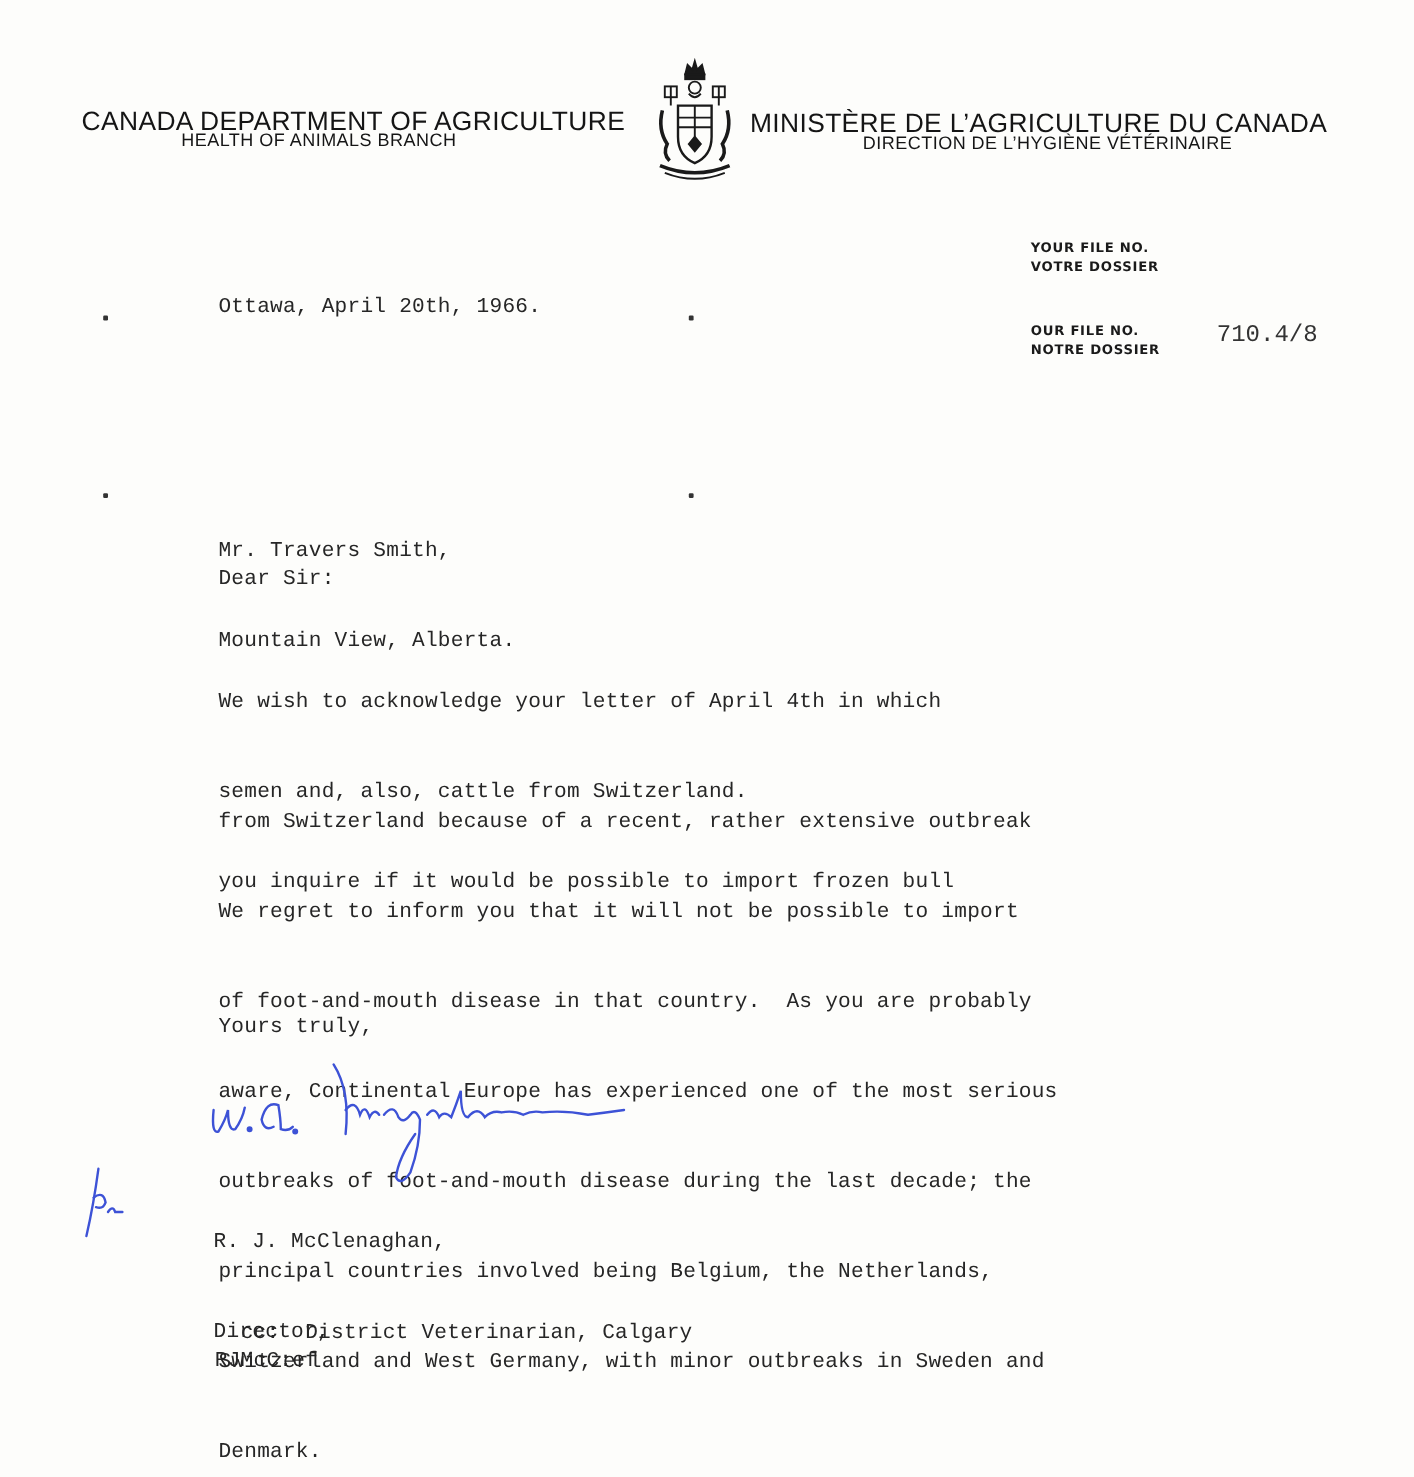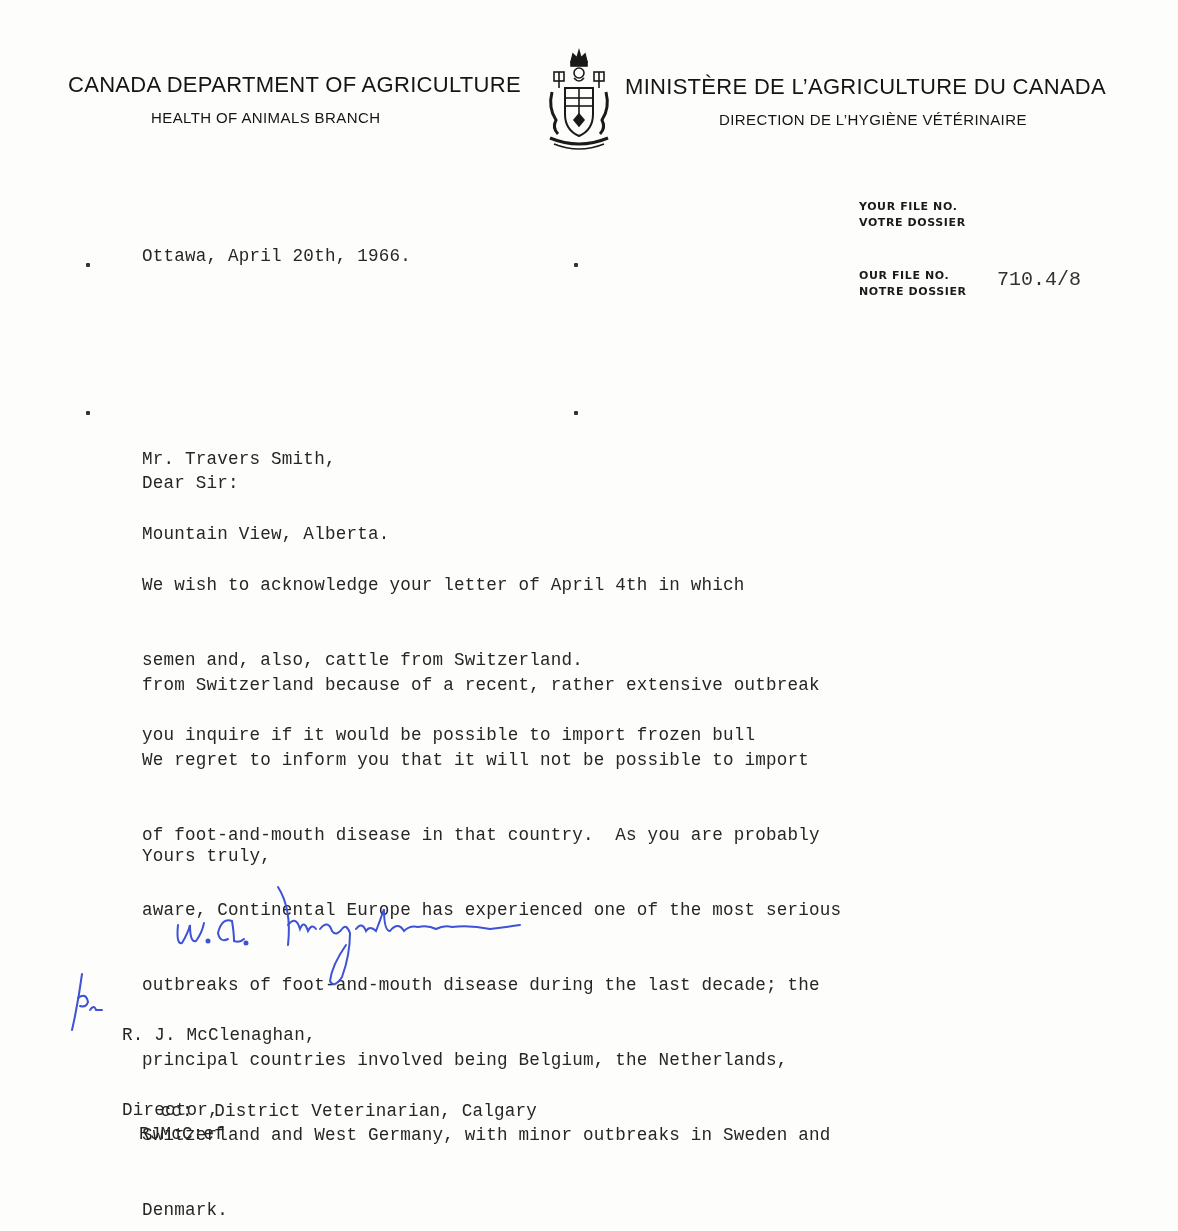--- a/index.html
+++ b/index.html
@@ -4,39 +4,40 @@
   <style>
     html, body { margin: 0; padding: 0; }
     body {
       width: 1178px; height: 1231px; position: relative; overflow: hidden;
       background: #fdfdfb;
       color: #1c1c1c;
     }
     .abs { position: absolute; }
     .lh-title {
       font-family: "Liberation Sans", "DejaVu Sans", sans-serif;
-      font-size: 22px; letter-spacing: 0.3px; color: #151515; white-space: nowrap;
+      font-size: 22px; letter-spacing: 0.3px; color: #151515; white-space: nowrap; margin-top: 16px;
     }
     .lh-sub {
       font-family: "Liberation Sans", "DejaVu Sans", sans-serif;
       font-size: 15px; letter-spacing: 0.4px; color: #151515; white-space: nowrap;
     }
     .file-label {
       font-family: "DejaVu Sans", "Liberation Sans", sans-serif;
       font-weight: bold; font-size: 11px; letter-spacing: 0.6px; line-height: 16px;
       color: #1a1a1a; white-space: nowrap;
     }
     .tw {
       font-family: "Liberation Mono", "DejaVu Sans Mono", monospace;
       font-size: 17.6px; color: #262626; white-space: pre;
       letter-spacing: 0.2px;
+      margin-left: 40px;
     }
     .tw-lines { line-height: 25px; }
     .dot { width: 4px; height: 4px; background: #333; border-radius: 1px; }
-    .file-no { font-family: "Liberation Mono", "DejaVu Sans Mono", monospace; font-size: 20px; color: #333; }
+    .file-no { font-family: "Liberation Mono", "DejaVu Sans Mono", monospace; font-size: 20px; color: #333; margin-left: 17px; }
   </style>
 </head>
 <body>
 
 <div class="abs lh-title" style="left:68px; top:72px;">CANADA DEPARTMENT OF AGRICULTURE</div>
 <div class="abs lh-sub" style="left:151px; top:109px;">HEALTH OF ANIMALS BRANCH</div>
 <div class="abs lh-title" style="left:625px; top:74px;">MINISTÈRE DE L’AGRICULTURE DU CANADA</div>
 <div class="abs lh-sub" style="left:719px; top:111px;text-align:center;">DIRECTION DE L’HYGIÈNE VÉTÉRINAIRE</div>
 
 <div class="abs" style="left:544px; top:48px; width:70px; height:104px;">
@@ -134,21 +135,21 @@
 <div class="abs" style="left:64px; top:968px; width:50px; height:70px;">
   <svg width="50" height="70" viewBox="0 0 50 70">
     <g fill="none" stroke="#3d52d6" stroke-width="2" stroke-linecap="round">
       <path d="M18 6 Q14 36 8 62"></path>
       <path d="M14 30 Q22 24 24 34 Q22 40 16 38"></path>
       <path d="M26 42 Q30 36 32 42 L38 42"></path>
     </g>
   </svg>
 </div>
 
-<div class="abs tw tw-lines" style="left:122px; top:973px;">
+<div class="abs tw tw-lines" style="left:138px; top:973px;">
   <div>R. J. McClenaghan,</div>
   <div>Director,</div>
 </div>
 
 <div class="abs tw" style="left:139px; top:1081px;">
   <span>cc:</span><span>  </span><span>District Veterinarian, Calgary</span>
 </div>
 
 <div class="abs tw" style="left:139px; top:1124px;">RJMcC:ef</div>
 

